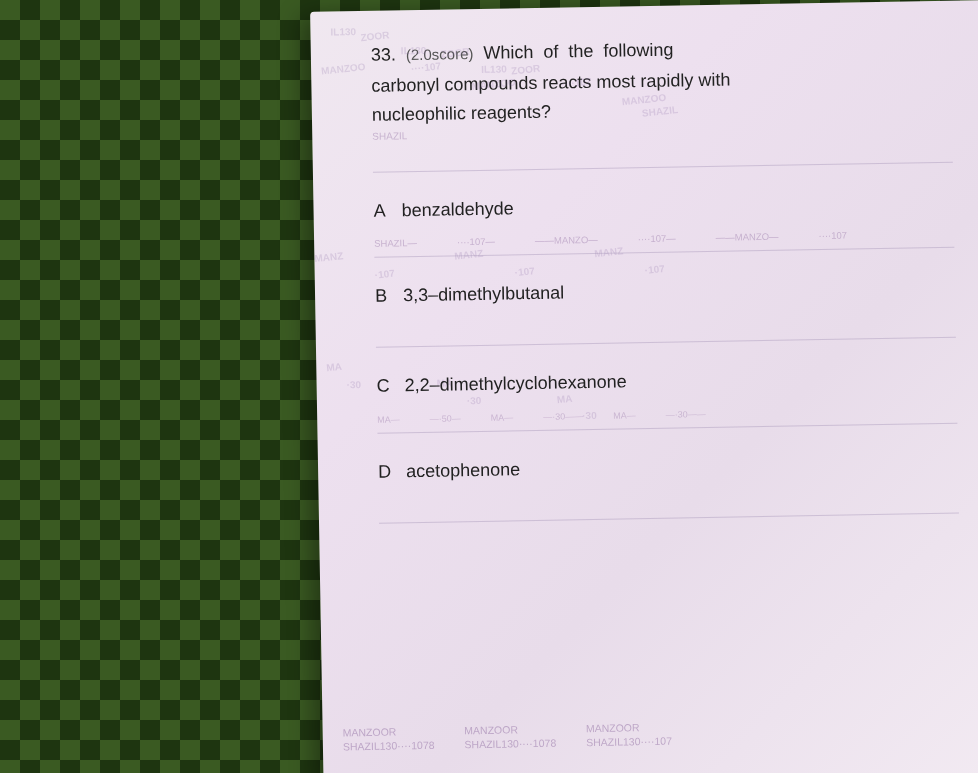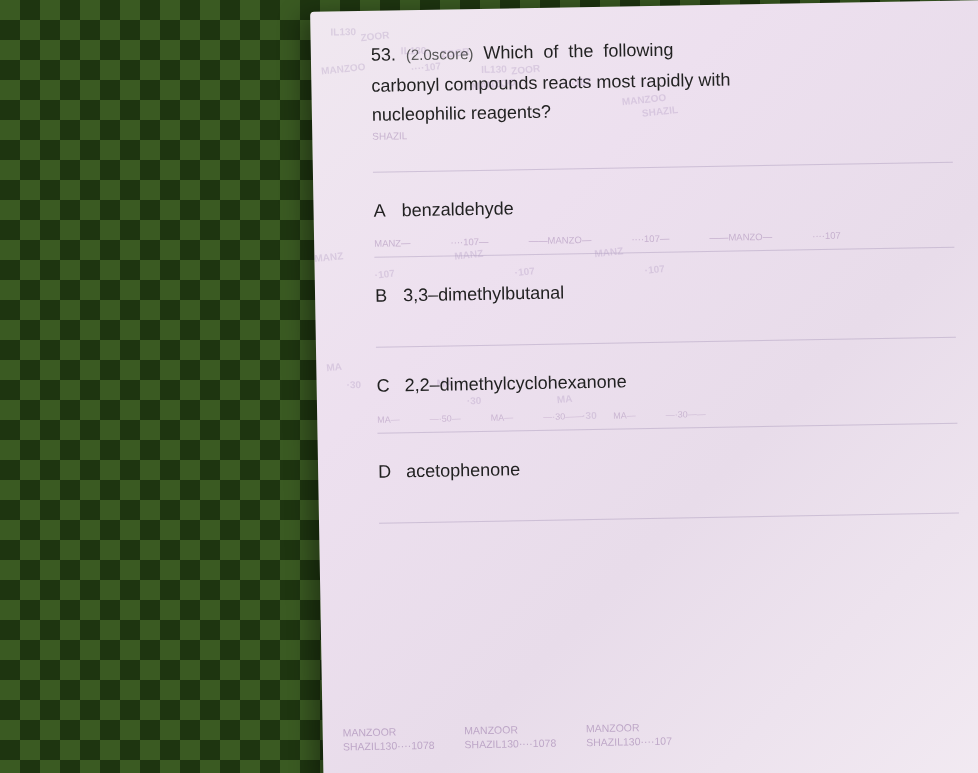--- a/index.html
+++ b/index.html
@@ -134,42 +134,42 @@
     <span class="watermark-text" style="top:368px; left:30px; font-size:10px;">·30</span>
     <span class="watermark-text" style="top:368px; left:120px; font-size:10px;">MA</span>
     <span class="watermark-text" style="top:386px; left:150px; font-size:10px;">·30</span>
     <span class="watermark-text" style="top:386px; left:240px; font-size:10px; transform:rotate(-5deg);">MA</span>
     <span class="watermark-text" style="top:403px; left:265px; font-size:10px;">·30</span>
     <span class="watermark-text" style="top:100px; left:330px; font-size:10px; transform:rotate(-5deg);">SHAZIL</span>
   </div>
 
   <div style="margin-bottom:30px;">
     <div style="display:flex; align-items:baseline; gap:10px; flex-wrap:wrap; font-family:Arial,sans-serif; font-size:18px; color:#222; line-height:1.6;">
-      <span>53.</span>
+      <span>33.</span>
       <span style="font-size:15px; color:#555;">(2.0score)</span>
       <span>Which</span>
       <span>of</span>
       <span>the</span>
       <span>following</span>
     </div>
     <div style="font-family:Arial,sans-serif; font-size:18px; color:#222; line-height:1.6; margin-top:2px;">
       <span>carbonyl compounds reacts most rapidly with<br>nucleophilic reagents?</span>
     </div>
     <div style="font-size:10px; color:#9a7aaa; opacity:0.45; font-family:Arial; margin-top:2px;">SHAZIL</div>
   </div>
 
   <div class="divider"></div>
 
   <div class="choice">
     <span class="choice-label">A</span>
     <span class="choice-text">benzaldehyde</span>
   </div>
 
   <div style="font-size:9.5px; color:#9a7aaa; opacity:0.45; font-family:Arial; margin-bottom:4px; margin-top:-24px; display:flex; gap:40px;">
-    <span>MANZ—</span>
+    <span>SHAZIL—</span>
     <span>····107—</span>
     <span>——MANZO—</span>
     <span>····107—</span>
     <span>——MANZO—</span>
     <span>····107</span>
   </div>
 
   <div class="divider"></div>
 
   <div class="choice">

